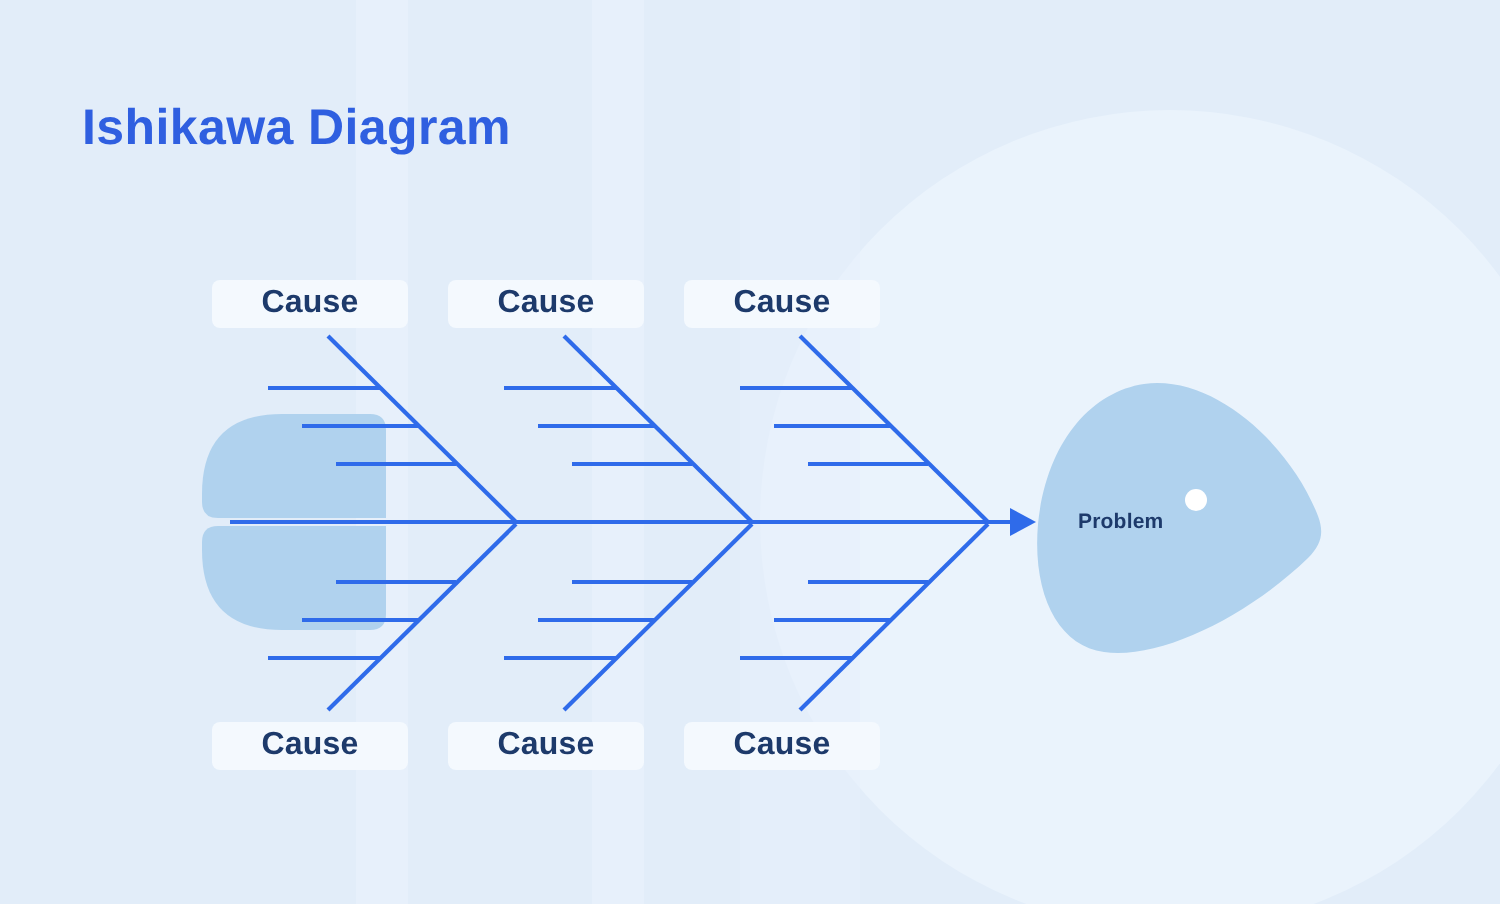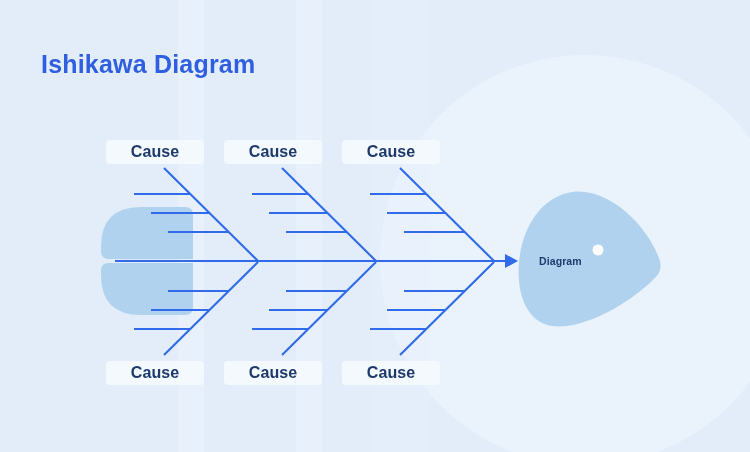--- a/index.html
+++ b/index.html
@@ -145,15 +145,15 @@
   <div class="cause-box" style="left:106px; top:361px;">
     <span class="cause-label">Cause</span>
   </div>
   <div class="cause-box" style="left:224px; top:361px;">
     <span class="cause-label">Cause</span>
   </div>
   <div class="cause-box" style="left:342px; top:361px;">
     <span class="cause-label">Cause</span>
   </div>
 
-  <div id="problem-label">Diagram</div>
+  <div id="problem-label">Problem</div>
 
 </div>
 
 </body></html>

